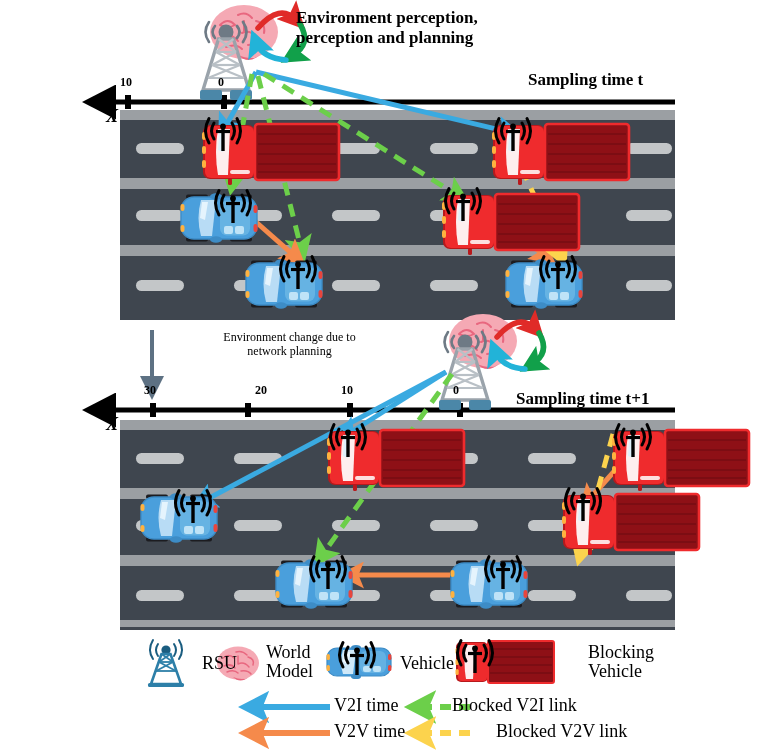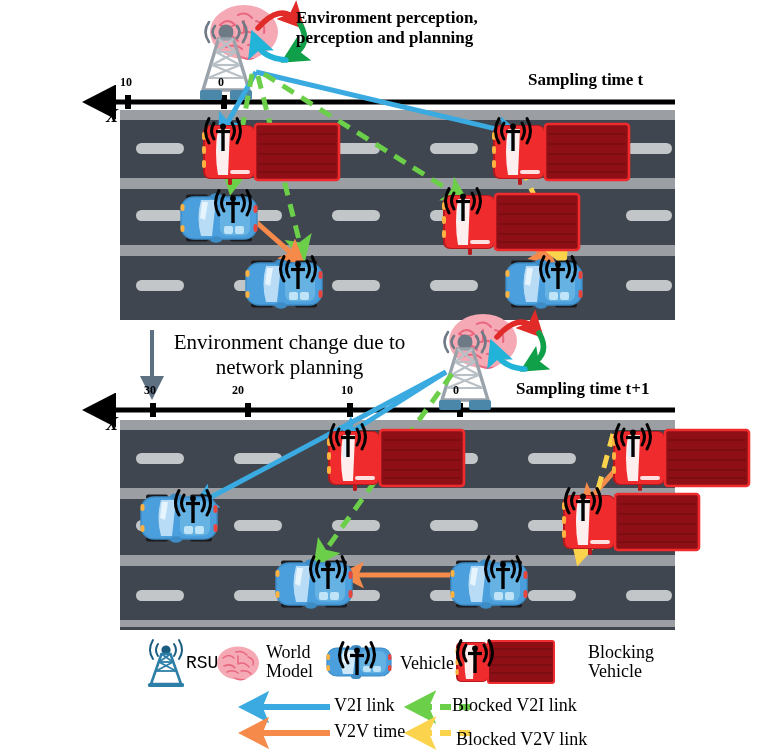--- a/index.html
+++ b/index.html
@@ -4,21 +4,21 @@
 <style>
   html, body { margin:0; padding:0; background:#ffffff; }
   body { width:768px; height:755px; overflow:hidden;
          font-family:"Liberation Serif", serif; color:#000; }
   #stage { position:relative; width:692px; height:755px; background:#fff; }
   svg.layer { position:absolute; left:0; top:0; width:768px; height:755px; }
   .lbl { position:absolute; font-family:"Liberation Serif", serif; font-weight:bold; }
   .tick-lbl { font-size:12px; font-weight:bold; }
   .axis-x { font-size:18px; font-weight:bold; font-style:italic; }
   .banner { font-size:17px; font-weight:bold; line-height:1.15; }
-  .midtext { font-size:21px; font-weight:normal; line-height:1.2; text-align:center; }
+  .midtext { font-size:12px; font-weight:normal; line-height:1.2; text-align:center; }
   .legtext { font-size:18px; font-weight:normal; line-height:1.05; }
 </style>
 </head>
 <body>
 
 <div id="stage">
 
   <svg class="layer" viewBox="0 0 768 755">
     <defs>
       <marker id="ah-blue" markerWidth="5.4" markerHeight="5.4" refX="3.2" refY="2.7" orient="auto">
@@ -389,40 +389,40 @@
 
   <div class="lbl tick-lbl" style="left:120px; top:75px;">10</div>
   <div class="lbl tick-lbl" style="left:218px; top:75px;">0</div>
   <div class="lbl axis-x" style="left:106px; top:106px;">X</div>
 
   <div class="lbl midtext" style="left:167px; top:330px; width:245px;">
     <div>Environment change due to</div>
     <div>network planning</div>
   </div>
 
-  <div class="lbl banner" style="left:516px; top:379px;">Sampling time t+1</div>
+  <div class="lbl banner" style="left:516px; top:389px;">Sampling time t+1</div>
 
   <div class="lbl tick-lbl" style="left:144px; top:383px;">30</div>
-  <div class="lbl tick-lbl" style="left:232px; top:383px;text-align:right;">20</div>
+  <div class="lbl tick-lbl" style="left:255px; top:383px;text-align:right;">20</div>
   <div class="lbl tick-lbl" style="left:341px; top:383px;">10</div>
   <div class="lbl tick-lbl" style="left:453px; top:383px;">0</div>
   <div class="lbl axis-x" style="left:106px; top:414px;">X</div>
 
-  <div class="lbl legtext" style="left:186px; top:654px;font-family:Liberation Mono, monospace;">RSU</div>
+  <div class="lbl legtext" style="left:202px; top:654px;">RSU</div>
 
   <div class="lbl legtext" style="left:266px; top:643px; text-align:left;">
     <div>World</div>
     <div>Model</div>
   </div>
 
   <div class="lbl legtext" style="left:400px; top:654px;">Vehicle</div>
 
   <div class="lbl legtext" style="left:588px; top:643px; text-align:left;">
     <div>Blocking</div>
     <div>Vehicle</div>
   </div>
 
-  <div class="lbl legtext" style="left:334px; top:696px;">V2I link</div>
+  <div class="lbl legtext" style="left:334px; top:696px;">V2I time</div>
   <div class="lbl legtext" style="left:334px; top:722px;">V2V time</div>
   <div class="lbl legtext" style="left:452px; top:696px;">Blocked V2I link</div>
-  <div class="lbl legtext" style="left:456px; top:722px;margin-top:8px;">Blocked V2V link</div>
+  <div class="lbl legtext" style="left:496px; top:722px;">Blocked V2V link</div>
 
 </div>
 
 </body></html>

